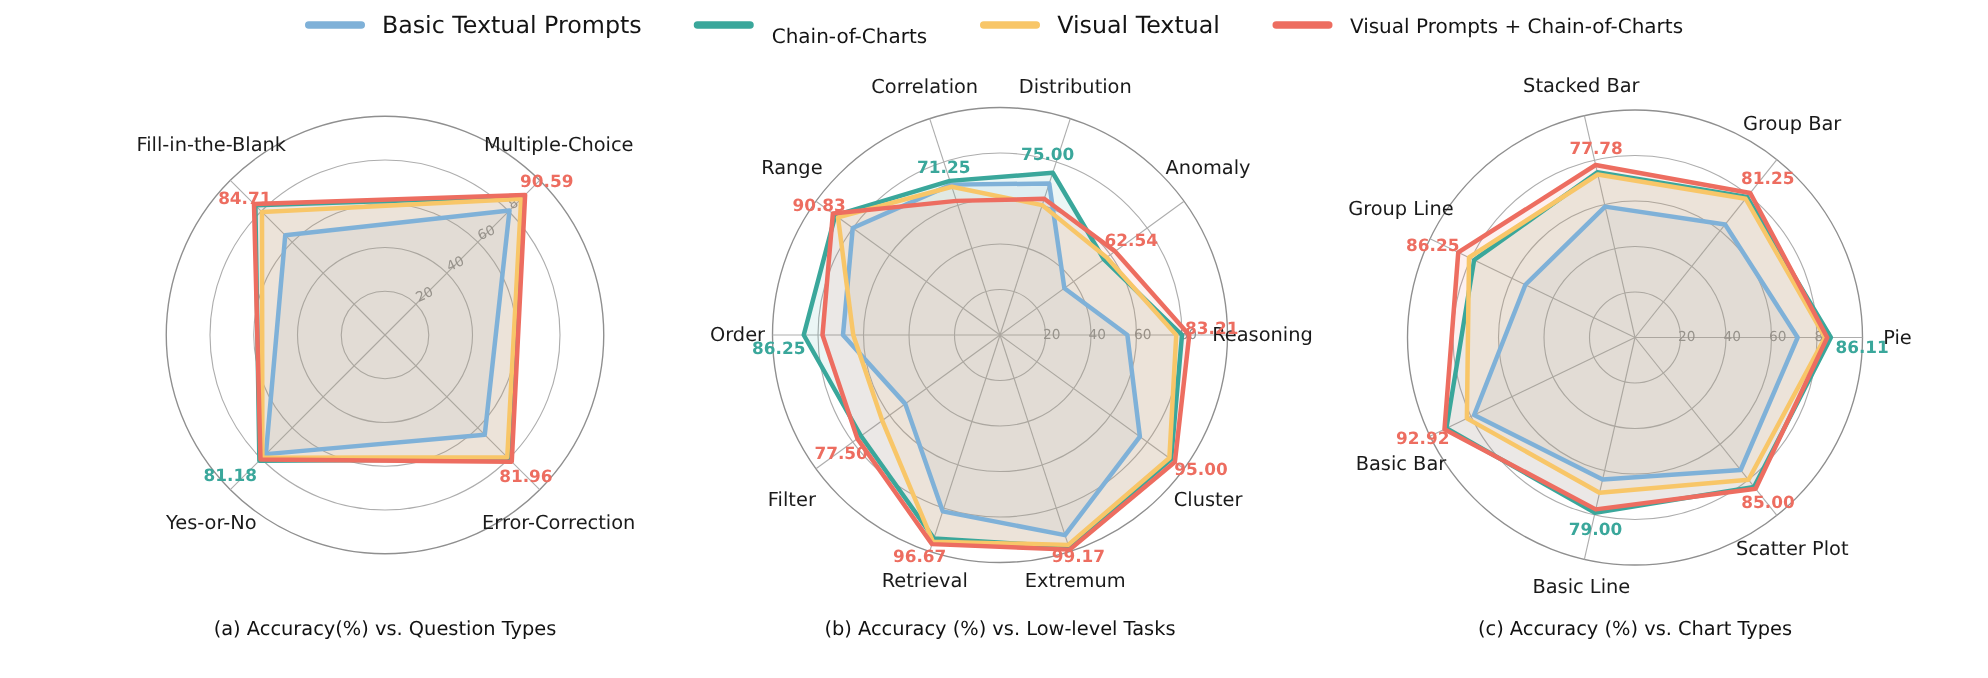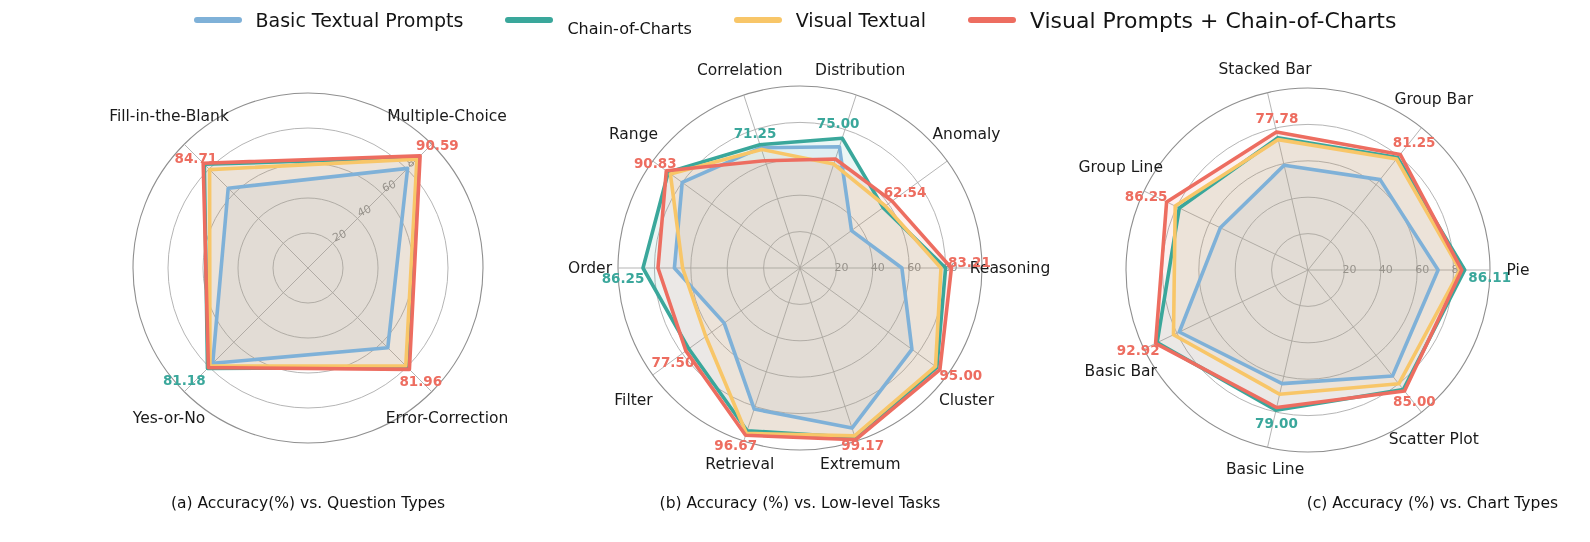--- a/index.html
+++ b/index.html
@@ -10,29 +10,29 @@
   .legend{
     position:absolute;top:0;left:0;width:100%;height:40px;
     display:flex;justify-content:center;align-items:center;gap:42px;z-index:5;
   }
   .legend-item{display:flex;align-items:center;gap:14px;white-space:nowrap;}
   .legend-swatch{display:inline-block;width:48px;height:6px;border-radius:3px;background:#999;}
   .legend-label{color:#141414;}
   .legend-item:nth-child(1) .legend-label{font-size:19px;}
   .legend-item:nth-child(2) .legend-label{font-size:16px;margin-top:16px;}
   .legend-item:nth-child(3) .legend-label{font-size:19px;}
-  .legend-item:nth-child(4) .legend-label{font-size:22px;}
+  .legend-item:nth-child(4) .legend-label{font-size:16px;}
   #charts{position:absolute;top:0;left:0;}
   .caption{
     position:absolute;top:494px;width:500px;text-align:center;
     font-size:15.5px;color:#111111;
   }
   .caption-a{left:58px;}
   .caption-b{left:550px;}
-  .caption-c{left:1058px;text-align:right;}
+  .caption-c{left:1058px;}
 </style>
 </head>
 <body>
 
 <div class="stage">
 
   <div class="legend">
     <div class="legend-item">
       <span class="legend-swatch" style="background: rgb(127, 177, 216);"></span>
       <span class="legend-label">Basic Textual Prompts</span>

